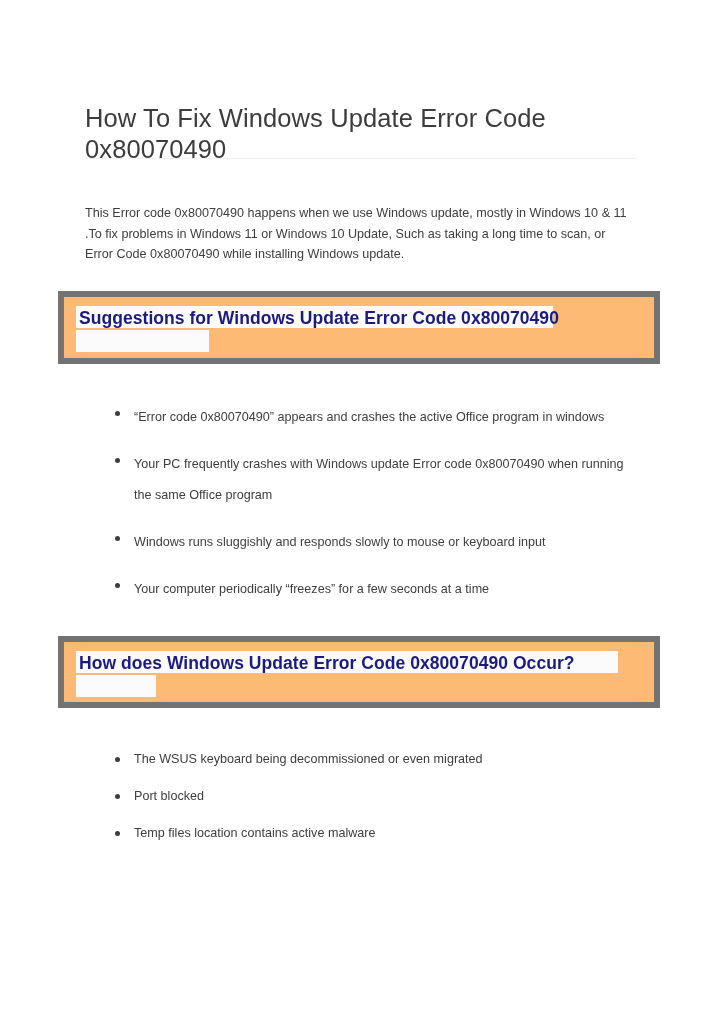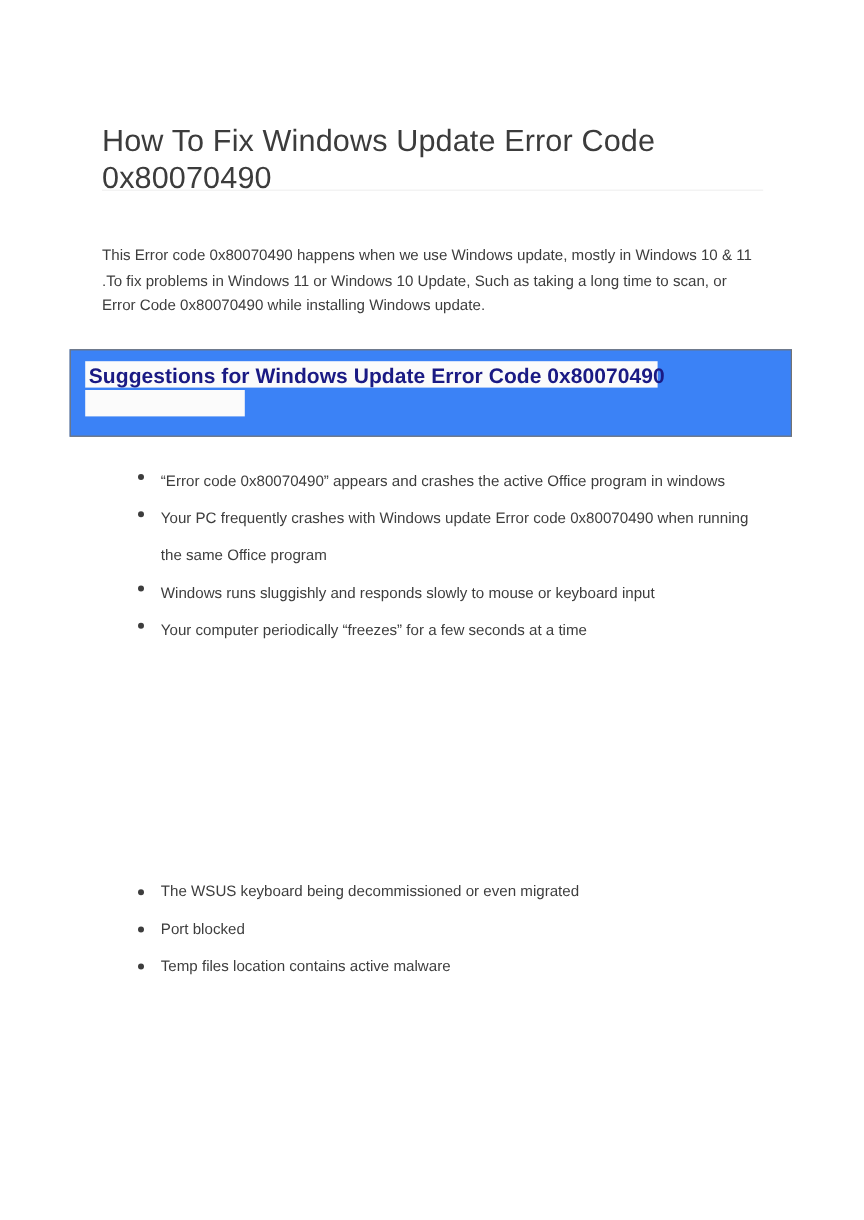--- a/index.html
+++ b/index.html
@@ -56,22 +56,22 @@
     color: #3d3d3d;
     margin-top: 39px;
   }
 
   
   .head-box {
     position: absolute;
     left: 58px;
     width: 602px;
     box-sizing: border-box;
-    border: 1px solid #737373;
-    background: #3b82f6;
+    border: 6px solid #737373;
+    background: #fdba74;
     overflow: hidden;
     text-decoration: underline;
   }
   .head-box.box-1 { top: 291px; height: 73px; }
   .head-box.box-2 { top: 636px; height: 72px; }
 
   .head-box .hl-band {
     position: absolute;
     left: 12px;
     background: #fbfbfb;
@@ -104,20 +104,21 @@
     padding: 0;
   }
   .bullets.list-1 { top: 386px; }
   .bullets.list-2 { top: 733px; }
 
   .bullets li {
     position: relative;
     padding-left: 24px;
     font-size: 12.6px;
     color: #3d3d3d;
+    margin-top: 16px;
   }
   .bullets.list-1 li { line-height: 31px; margin-bottom: 0px; }
   .bullets.list-2 li { line-height: 21px; margin-bottom: 10px; }
 
   .bullets li::before {
     content: "";
     position: absolute;
     left: 5px;
     top: 9px;
     width: 5px;
@@ -170,20 +171,25 @@
       <span>Your PC frequently crashes with </span><a class="inline-link" href="#">Windows update Error code 0x80070490</a><span> when running the same Office program</span>
     </li>
     <li>
       <span>Windows runs sluggishly and responds slowly to mouse or keyboard input</span>
     </li>
     <li>
       <span>Your computer periodically “freezes” for a few seconds at a time</span>
     </li>
   </ul>
 
+  <div class="head-box box-2">
+    <div class="hl-band b1"></div>
+    <div class="hl-band b2"></div>
+    <h2>How does Windows Update Error Code 0x80070490 Occur?</h2>
+  </div>
 
   <ul class="bullets list-2">
     <li>
       <span>The WSUS keyboard being decommissioned or even migrated</span>
     </li>
     <li>
       <span>Port blocked</span>
     </li>
     <li>
       <span>Temp files location contains active malware</span>

